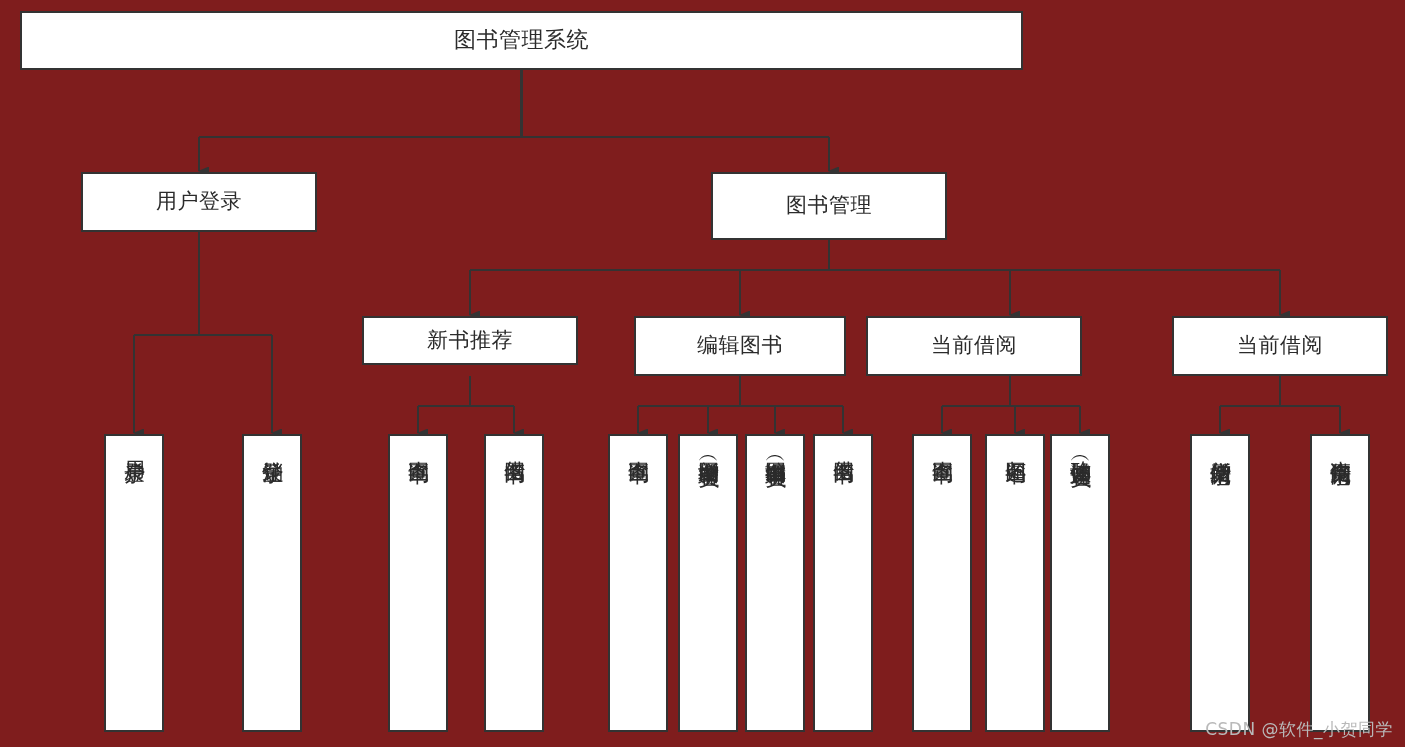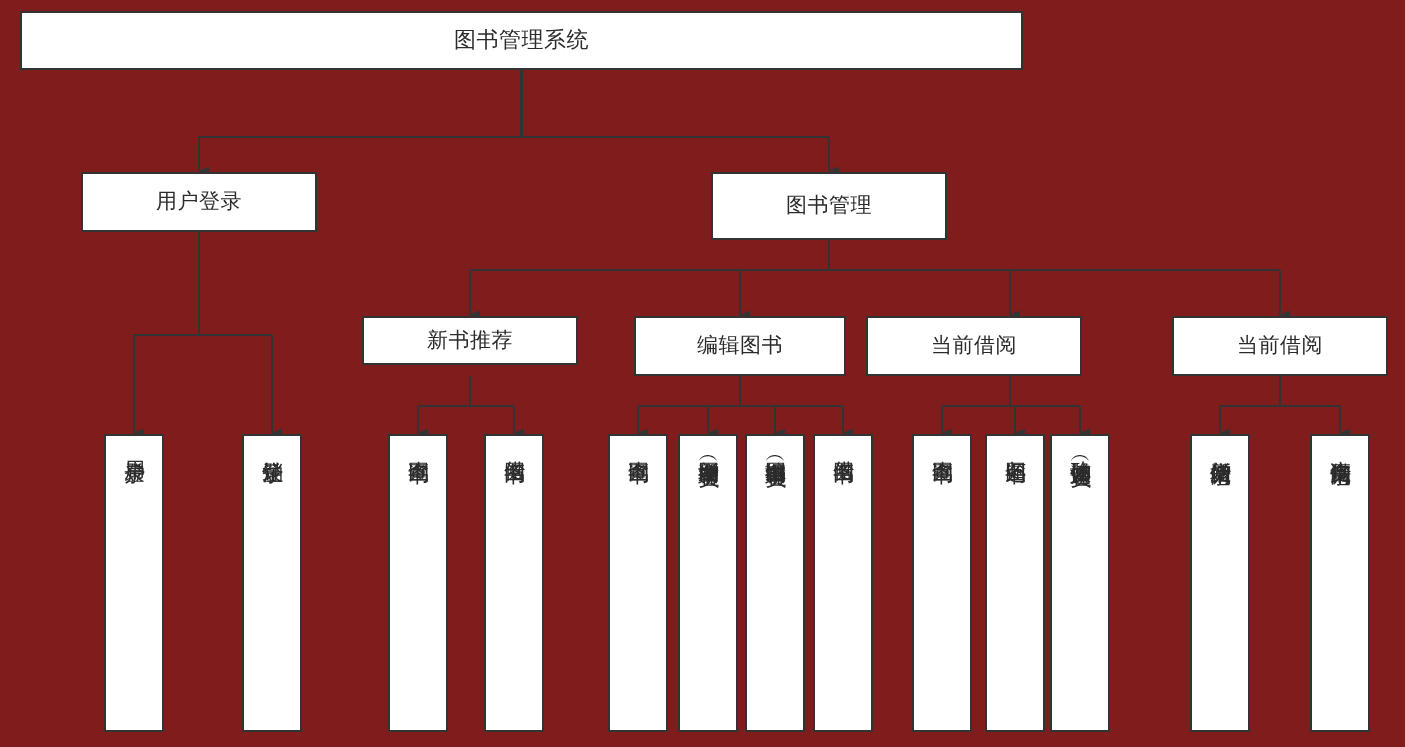--- a/index.html
+++ b/index.html
@@ -182,14 +182,15 @@
         <span class="node-label-v">确认归还（管理员）</span>
       </div>
       <div class="node-box vert" style="left: 1190px; top: 434px; width: 60px; height: 298px;">
         <span class="node-label-v">新增借阅记录</span>
       </div>
       <div class="node-box vert" style="left: 1310px; top: 434px; width: 60px; height: 298px;">
         <span class="node-label-v">查询借阅记录</span>
       </div>
     </div>
 
+  <div id="watermark">CSDN @软件_小贺同学</div>
 
 </div>
 
 </body></html>

